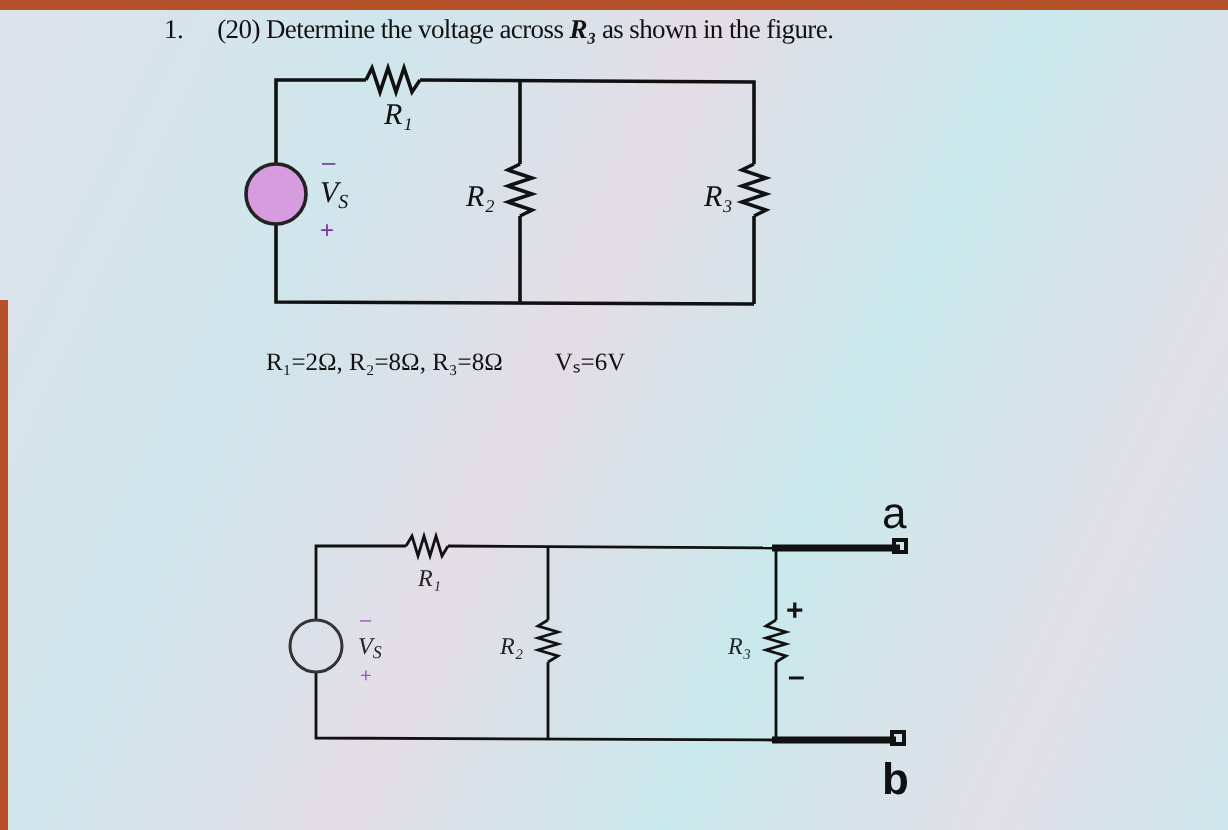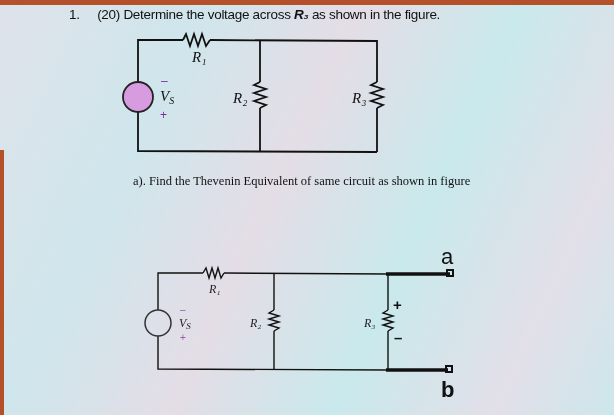--- a/index.html
+++ b/index.html
@@ -4,21 +4,21 @@
 <style>
   html, body { margin: 0; padding: 0; }
   body {
     width: 614px; height: 415px; overflow: hidden; position: relative;
     background: linear-gradient(115deg, #dfe2ea 0%, #cfe6ec 25%, #e4dde6 45%, #c9e9ec 65%, #e2dfe8 85%, #cde7ec 100%);
     font-family: "Liberation Serif", serif;
   }
   .top-bar { position: absolute; left: 0; top: 0; width: 614px; height: 5px; background: #b4502a; }
   .left-edge { position: absolute; left: 0; top: 150px; width: 4px; height: 265px; background: #b4502a; }
   .question {
-    position: absolute; left: 69px; top: 7px; font-family: Liberation Sans, sans-serif;
+    position: absolute; left: 82px; top: 7px; font-family: Liberation Serif, serif;
     font-size: 13.5px; color: #111; letter-spacing: -0.3px; white-space: nowrap;
   }
   .question .num { margin-right: 14px; }
   .question .ital { font-style: italic; font-weight: bold; }
   svg { position: absolute; left: 0; top: 0; }
   .params {
     position: absolute; left: 133px; top: 172px; font-size: 12.5px; color: #111; line-height: 19px;
     white-space: nowrap;
   }
   .params .gap { display: inline-block; width: 26px; }
@@ -86,14 +86,14 @@
   </g>
   <text x="180" y="313" font-size="10" fill="#9a5ab0" font-family="Liberation Sans, sans-serif">–</text>
   <text x="180" y="341" font-size="10" fill="#9a5ab0" font-family="Liberation Sans, sans-serif">+</text>
   <text x="393" y="310" font-size="15" font-weight="bold" fill="#111" font-family="Liberation Sans, sans-serif">+</text>
   <text x="394" y="343" font-size="15" font-weight="bold" fill="#111" font-family="Liberation Sans, sans-serif">–</text>
   <text x="441" y="264" font-size="22" fill="#111" font-family="Liberation Sans, sans-serif">a</text>
   <text x="441" y="397" font-size="22" font-weight="bold" fill="#111" font-family="Liberation Sans, sans-serif">b</text>
 </svg>
 
 <div class="params">
-  <div>a). Find the Thevenin Equivalent of same circuit as shown in figure</div>
+  <div><span>R₁=2Ω, R₂=8Ω, R₃=8Ω</span><span class="gap"></span><span>Vₛ=6V</span></div>
 </div>
 
 </body></html>

